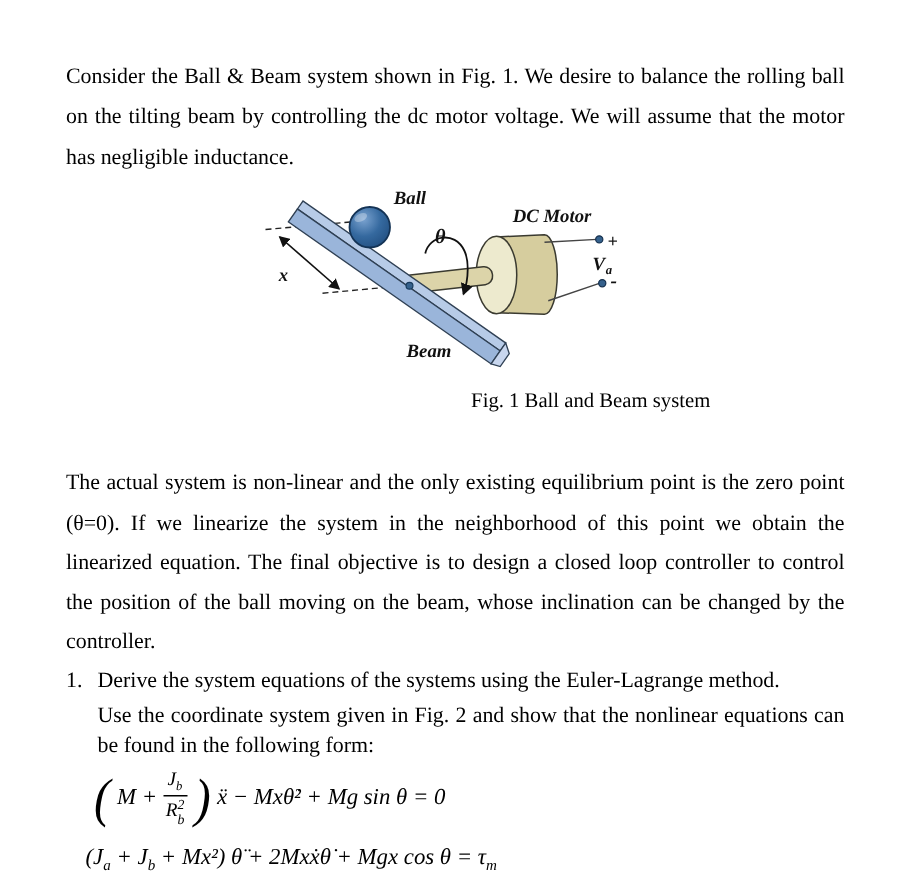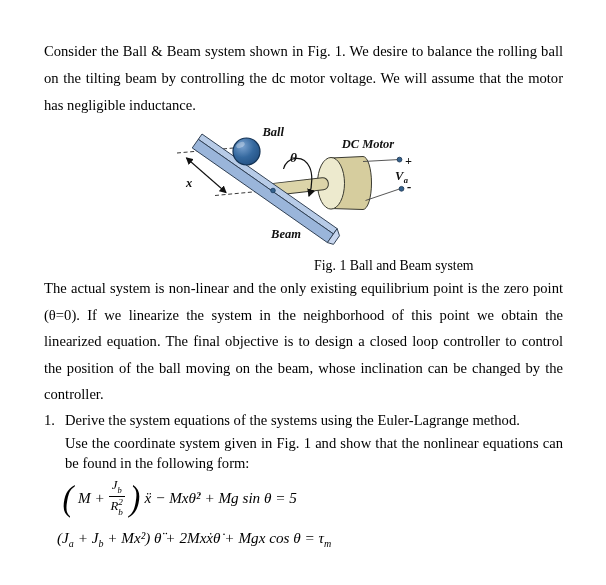--- a/index.html
+++ b/index.html
@@ -4,21 +4,21 @@
 <style>
   html,body{margin:0;padding:0;}
   body{
     width:606px;height:585px;overflow:hidden;background:#ffffff;color:#000;
     font-family:"Liberation Serif","DejaVu Serif",serif;font-size:14.6px;
     box-sizing:border-box;padding:38px 43px 0 44px;
   }
   p{margin:0;text-align:justify;line-height:27px;font-family:Liberation Serif, serif;}
   .fig-wrap{width:340px;margin:-7px auto 0;}
   .caption{text-align:right;font-size:13.8px;line-height:18px;margin-top:1px;}
-  .p2{line-height:26.5px;}
+  .p2{margin-top:33px;line-height:26.5px;}
   .list-row{display:flex;margin-top:2px;line-height:20px;}
   .list-num{width:21px;flex:0 0 21px;}
   .sub-par{margin:3px 0 0 21px;line-height:20.5px;text-align:justify;}
   .eq{font-style:italic;font-size:15.2px;white-space:nowrap;font-family:"Liberation Serif","DejaVu Serif",serif;}
   .eq1{margin:2px 0 0 18px;display:flex;align-items:center;gap:4px;height:44px;}
   .eq2{margin:9px 0 0 13px;}
   .bigp{font-size:36px;font-weight:400;line-height:1;transform:scaleX(0.9);}
   .frac{display:inline-block;text-align:center;font-size:12.8px;line-height:1.15;}
   .frac .num{display:block;border-bottom:1.3px solid #000;padding:0 3px 1px;}
   .frac .den{display:block;padding-top:1px;}
@@ -85,26 +85,26 @@
   <div class="caption">Fig. 1 Ball and Beam system</div>
 </div>
 
 <p class="p2">The actual system is non-linear and the only existing equilibrium point is the zero point (θ=0). If we linearize the system in the neighborhood of this point we obtain the linearized equation. The final objective is to design a closed loop controller to control the position of the ball moving on the beam, whose inclination can be changed by the controller.</p>
 
 <div class="list-row">
   <span class="list-num">1.</span>
   <span>Derive the system equations of the systems using the Euler-Lagrange method.</span>
 </div>
 
-<p class="sub-par">Use the coordinate system given in Fig. 1 and show that the nonlinear equations can be found in the following form:</p>
+<p class="sub-par">Use the coordinate system given in Fig. 2 and show that the nonlinear equations can be found in the following form:</p>
 
 <div class="eq eq1">
   <span class="bigp">(</span>
   <span>M +</span>
   <span class="frac">
       <span class="num"><span>J</span><sub>b</sub></span>
       <span class="den"><span>R</span><span class="supsub"><span>2</span><span>b</span></span></span>
     </span>
   <span class="bigp">)</span>
-  <span>ẍ − Mxθ̇² + Mg sin θ = 5</span>
+  <span>ẍ − Mxθ̇² + Mg sin θ = 0</span>
 </div>
 
 <div class="eq eq2"><span>(J</span><sub>a</sub><span> + J</span><sub>b</sub><span> + Mx²) θ̈ + 2Mxẋθ̇ + Mgx cos θ = τ</span><sub>m</sub></div>
 
 </body></html>

